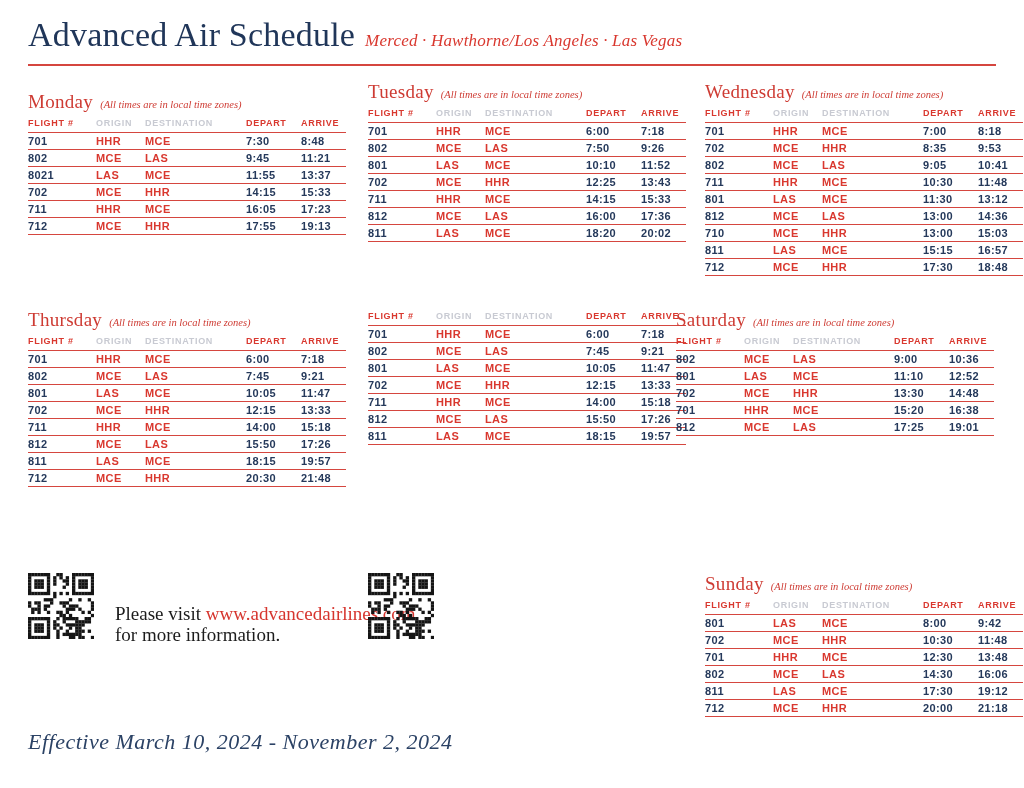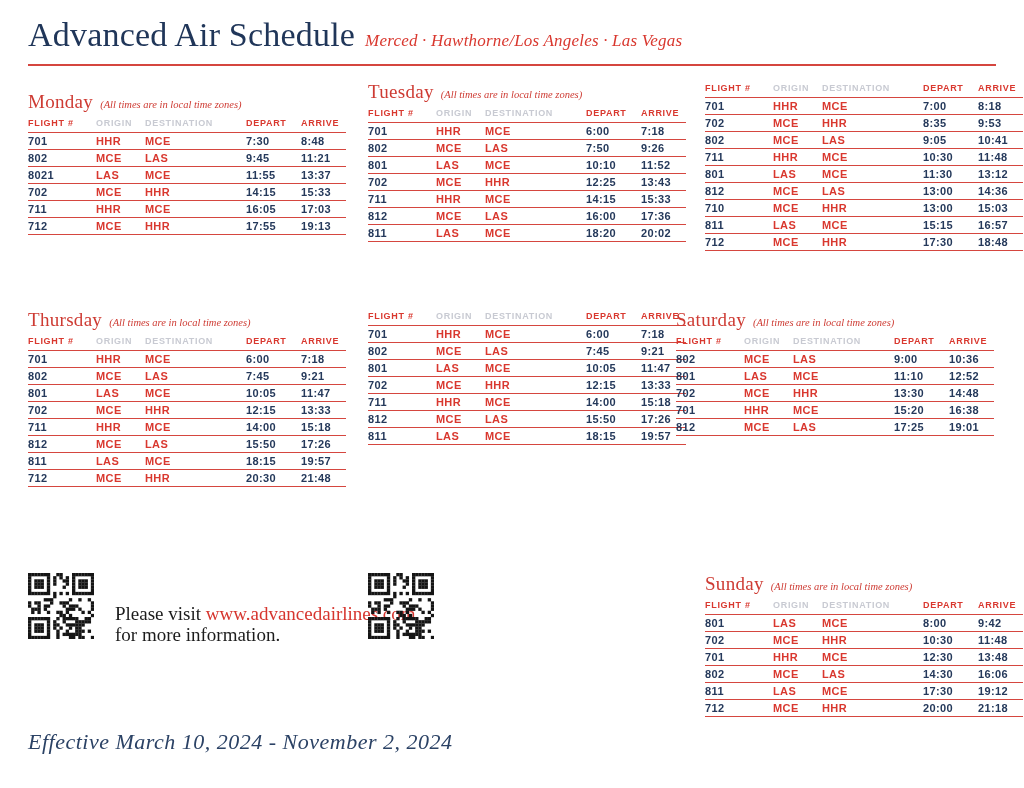--- a/index.html
+++ b/index.html
@@ -102,21 +102,21 @@
             <td class="cell-origin">MCE</td>
             <td class="cell-destination">HHR</td>
             <td class="cell-depart">14:15</td>
             <td class="cell-arrive">15:33</td>
           </tr>
           <tr>
             <td class="cell-flight">711</td>
             <td class="cell-origin">HHR</td>
             <td class="cell-destination">MCE</td>
             <td class="cell-depart">16:05</td>
-            <td class="cell-arrive">17:03</td>
+            <td class="cell-arrive">17:23</td>
           </tr>
           <tr>
             <td class="cell-flight">712</td>
             <td class="cell-origin">MCE</td>
             <td class="cell-destination">HHR</td>
             <td class="cell-depart">17:55</td>
             <td class="cell-arrive">19:13</td>
           </tr>
         </tbody>
       </table>
@@ -178,20 +178,21 @@
             <td class="cell-flight">811</td>
             <td class="cell-origin">LAS</td>
             <td class="cell-destination">MCE</td>
             <td class="cell-depart">18:20</td>
             <td class="cell-arrive">20:02</td>
           </tr>
         </tbody>
       </table>
     </section>
   <section class="day d-wed">
+      <div class="day-head"><span class="day-name">Wednesday</span><span class="day-note">(All times are in local time zones)</span></div>
       <table class="sched">
         <tbody>
           <tr>
             <th class="col-flight">FLIGHT #</th>
             <th class="col-origin">ORIGIN</th>
             <th class="col-destination">DESTINATION</th>
             <th class="col-depart">DEPART</th>
             <th class="col-arrive">ARRIVE</th>
           </tr>
           <tr>

